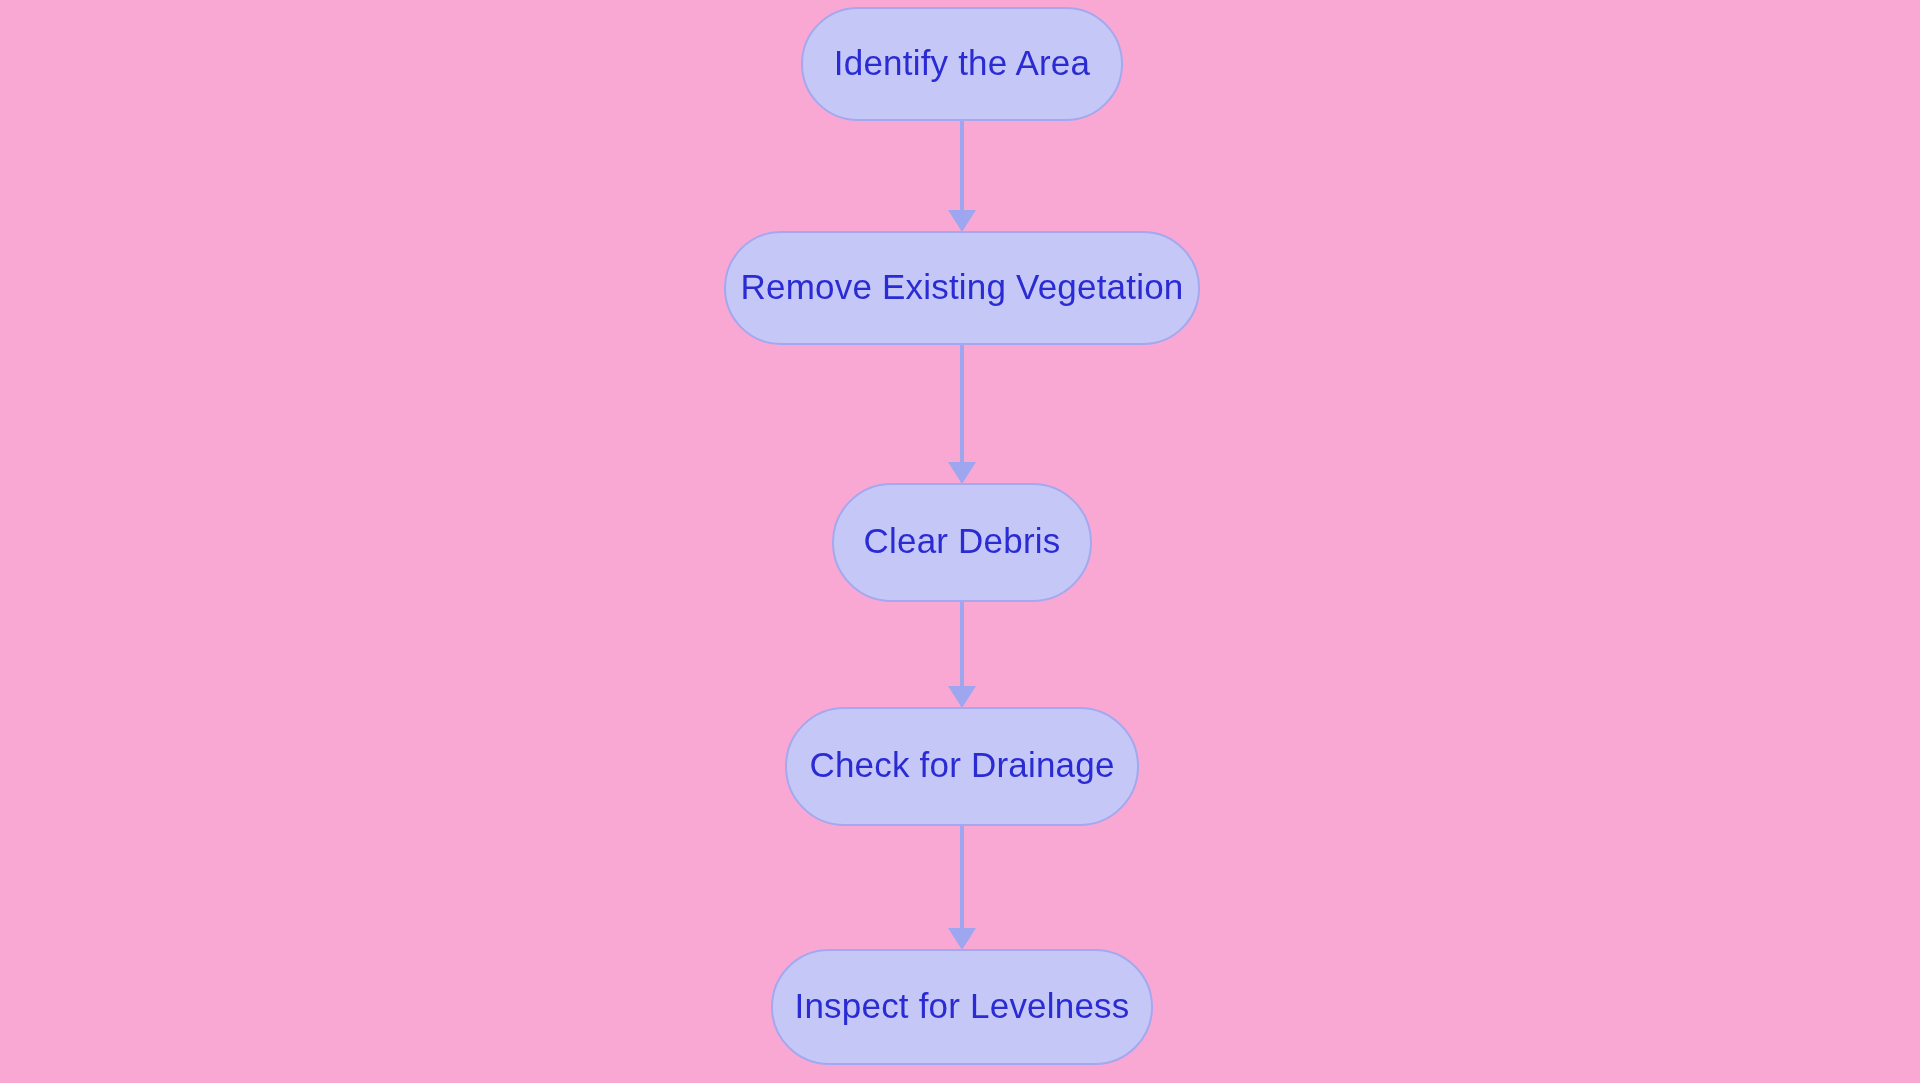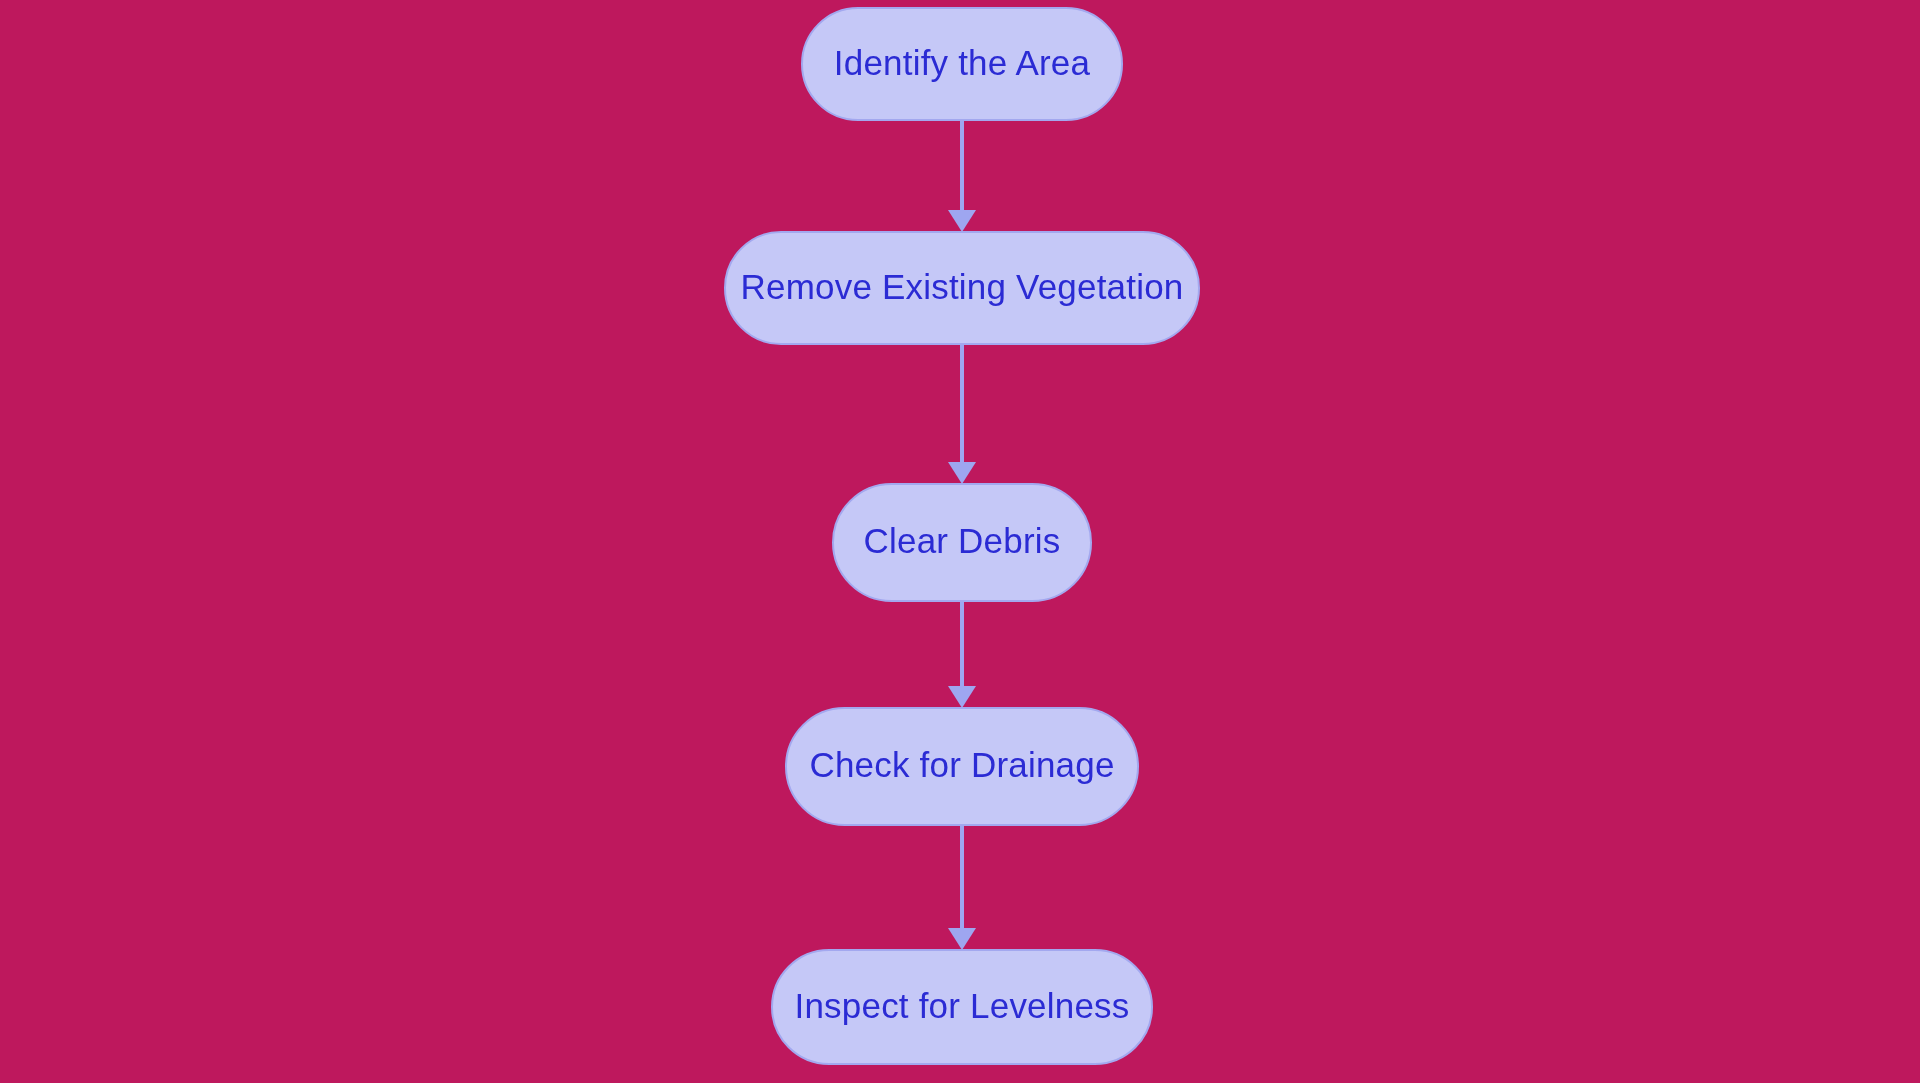--- a/index.html
+++ b/index.html
@@ -45,21 +45,21 @@
     stroke-linecap: butt;
     fill: none;
   }
   .edge-head {
     stroke: none;
   }
 </style>
 </head>
 <body>
 
-<div id="flowchart-canvas" style="background: #be185d; text-align: right;">
+<div id="flowchart-canvas" style="background: #f9a8d4; text-align: right;">
 
   <svg id="flow-svg" viewBox="0 0 1920 1083" xmlns="http://www.w3.org/2000/svg">
 
     <g>
 
       <g>
         <line class="edge-line" x1="962" y1="120" x2="962" y2="212" stroke="#9ea6f0"></line>
         <polygon class="edge-head" points="948,210 976,210 962,232" fill="#9ea6f0"></polygon>
       </g>
 

